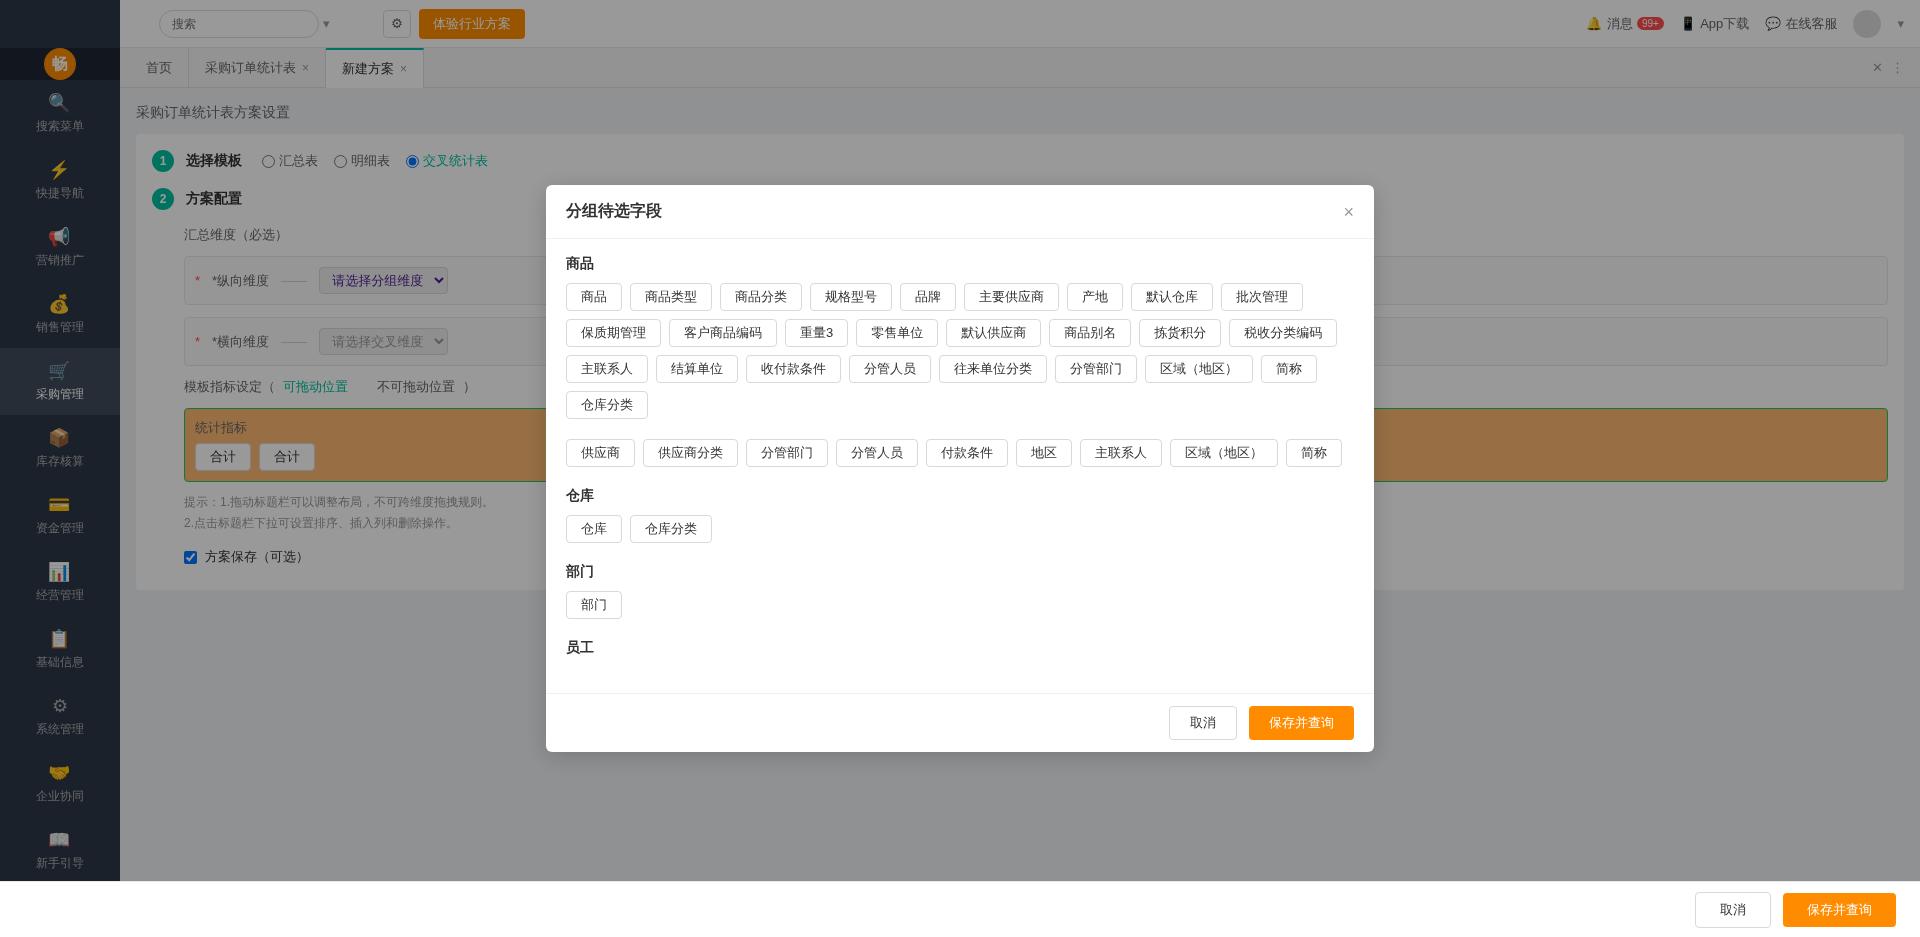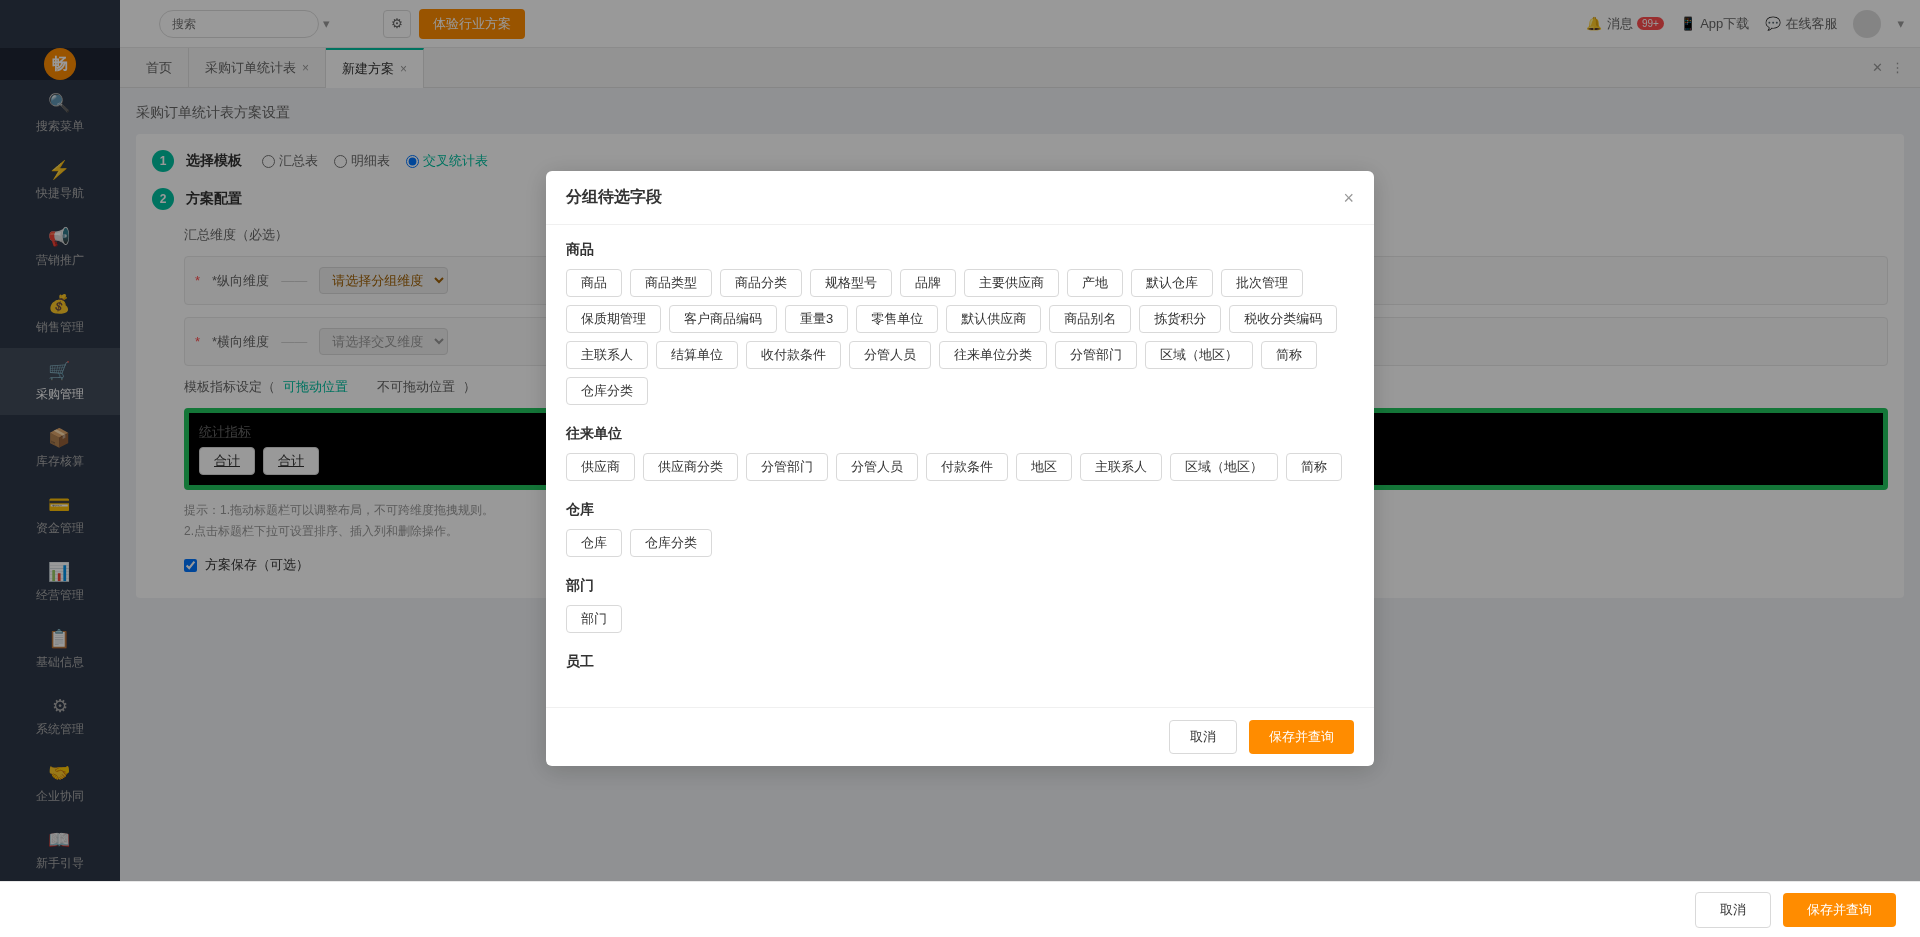--- a/index.html
+++ b/index.html
@@ -469,40 +469,40 @@
     </div>
 
     <div style="margin-left:32px;">
       <div style="margin-bottom:12px;">
         <span style="color:#666;">汇总维度（必选）</span>
       </div>
       <div style="display:flex;align-items:center;gap:12px;margin-bottom:12px;background:#fafafa;padding:10px;border:1px solid #e8e8e8;border-radius:4px;">
         <span style="color:#ff4d4f;">*</span>
         <span style="color:#666;">*纵向维度</span>
         <span style="color:#ccc;">——</span>
-        <select style="border:1px solid #d9d9d9;border-radius:4px;padding:4px 8px;color:#a16207;font-size:13px;">
+        <select style="border:1px solid #d9d9d9;border-radius:4px;padding:4px 8px;color:#4c1d95;font-size:13px;">
           <option>请选择分组维度</option>
         </select>
       </div>
       <div style="display:flex;align-items:center;gap:12px;margin-bottom:12px;background:#fafafa;padding:10px;border:1px solid #e8e8e8;border-radius:4px;">
         <span style="color:#ff4d4f;">*</span>
         <span style="color:#666;">*横向维度</span>
         <span style="color:#ccc;">——</span>
         <select style="border:1px solid #d9d9d9;border-radius:4px;padding:4px 8px;color:#999;font-size:13px;">
           <option>请选择交叉维度</option>
         </select>
       </div>
       <div style="display:flex;align-items:center;gap:8px;margin-bottom:12px;font-size:13px;color:#666;">
         <span>模板指标设定（</span>
         <span style="color:#00c0a0;">可拖动位置</span>
         <span>　</span>
         <span>不可拖动位置</span>
         <span>）</span>
       </div>
-      <div style="background:#000000;border:5px solid #22c55e;border-radius:4px;padding:10px;margin-bottom:12px;text-decoration:underline;">
+      <div style="background:#fdba74;border:1px solid #22c55e;border-radius:4px;padding:10px;margin-bottom:12px;">
         <div style="color:#666;margin-bottom:6px;font-size:13px;">统计指标</div>
         <div style="display:flex;gap:8px;margin-top:6px;">
           <div style="border:1px solid #d9d9d9;border-radius:4px;padding:4px 14px;background:#fff;font-size:13px;">合计</div>
           <div style="border:1px solid #d9d9d9;border-radius:4px;padding:4px 14px;background:#fff;font-size:13px;">合计</div>
         </div>
       </div>
       <div style="color:#999;font-size:12px;margin-bottom:4px;">提示：1.拖动标题栏可以调整布局，不可跨维度拖拽规则。</div>
       <div style="color:#999;font-size:12px;margin-bottom:16px;">2.点击标题栏下拉可设置排序、插入列和删除操作。</div>
       <div style="display:flex;align-items:center;gap:8px;margin-bottom:8px;">
         <input type="checkbox" checked="" style="">
@@ -546,21 +546,20 @@
           <span class="field-tag">分管人员</span>
           <span class="field-tag">往来单位分类</span>
           <span class="field-tag">分管部门</span>
           <span class="field-tag">区域（地区）</span>
           <span class="field-tag">简称</span>
           <span class="field-tag">仓库分类</span>
         </div>
       </div>
 
       <div class="field-section">
-        <div class="section-title">往来单位</div>
         <div class="fields-grid">
           <span class="field-tag">供应商</span>
           <span class="field-tag">供应商分类</span>
           <span class="field-tag">分管部门</span>
           <span class="field-tag">分管人员</span>
           <span class="field-tag">付款条件</span>
           <span class="field-tag">地区</span>
           <span class="field-tag">主联系人</span>
           <span class="field-tag">区域（地区）</span>
           <span class="field-tag">简称</span>

